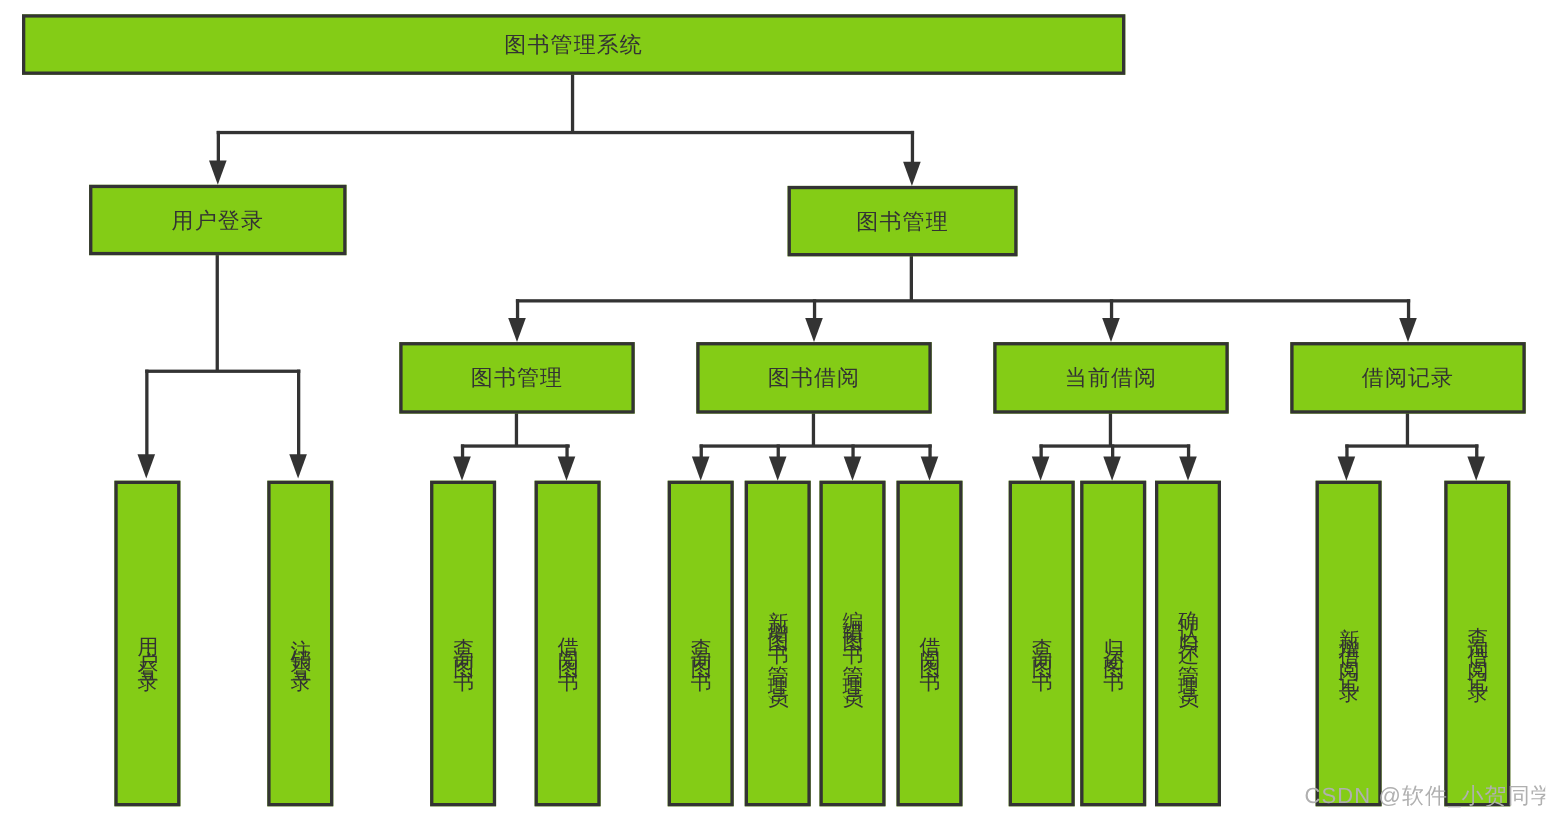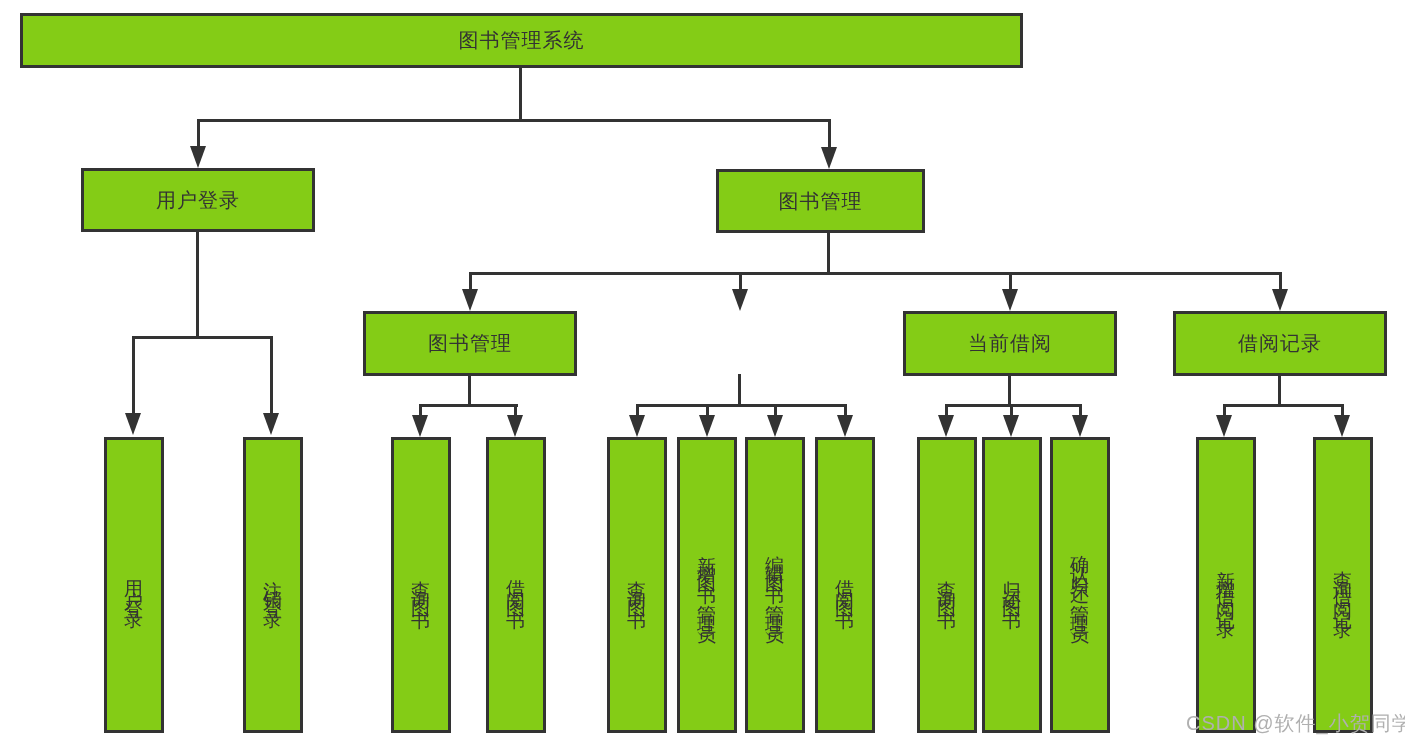--- a/index.html
+++ b/index.html
@@ -90,20 +90,23 @@
   <div class="node hbox" style="left:81px;top:168px;width:234px;height:64px">
     <span>用户登录</span>
   </div>
   <div class="node hbox" style="left:716px;top:169px;width:209px;height:64px">
     <span>图书管理</span>
   </div>
 
   <div class="node hbox" style="left:363px;top:311px;width:214px;height:65px">
     <span>图书管理</span>
   </div>
+  <div class="node hbox" style="left:633px;top:311px;width:214px;height:65px">
+    <span>图书借阅</span>
+  </div>
   <div class="node hbox" style="left:903px;top:311px;width:214px;height:65px">
     <span>当前借阅</span>
   </div>
   <div class="node hbox" style="left:1173px;top:311px;width:214px;height:65px">
     <span>借阅记录</span>
   </div>
 
   <div class="node vbox" style="left:104px">
     <span>用户登录</span>
   </div>

